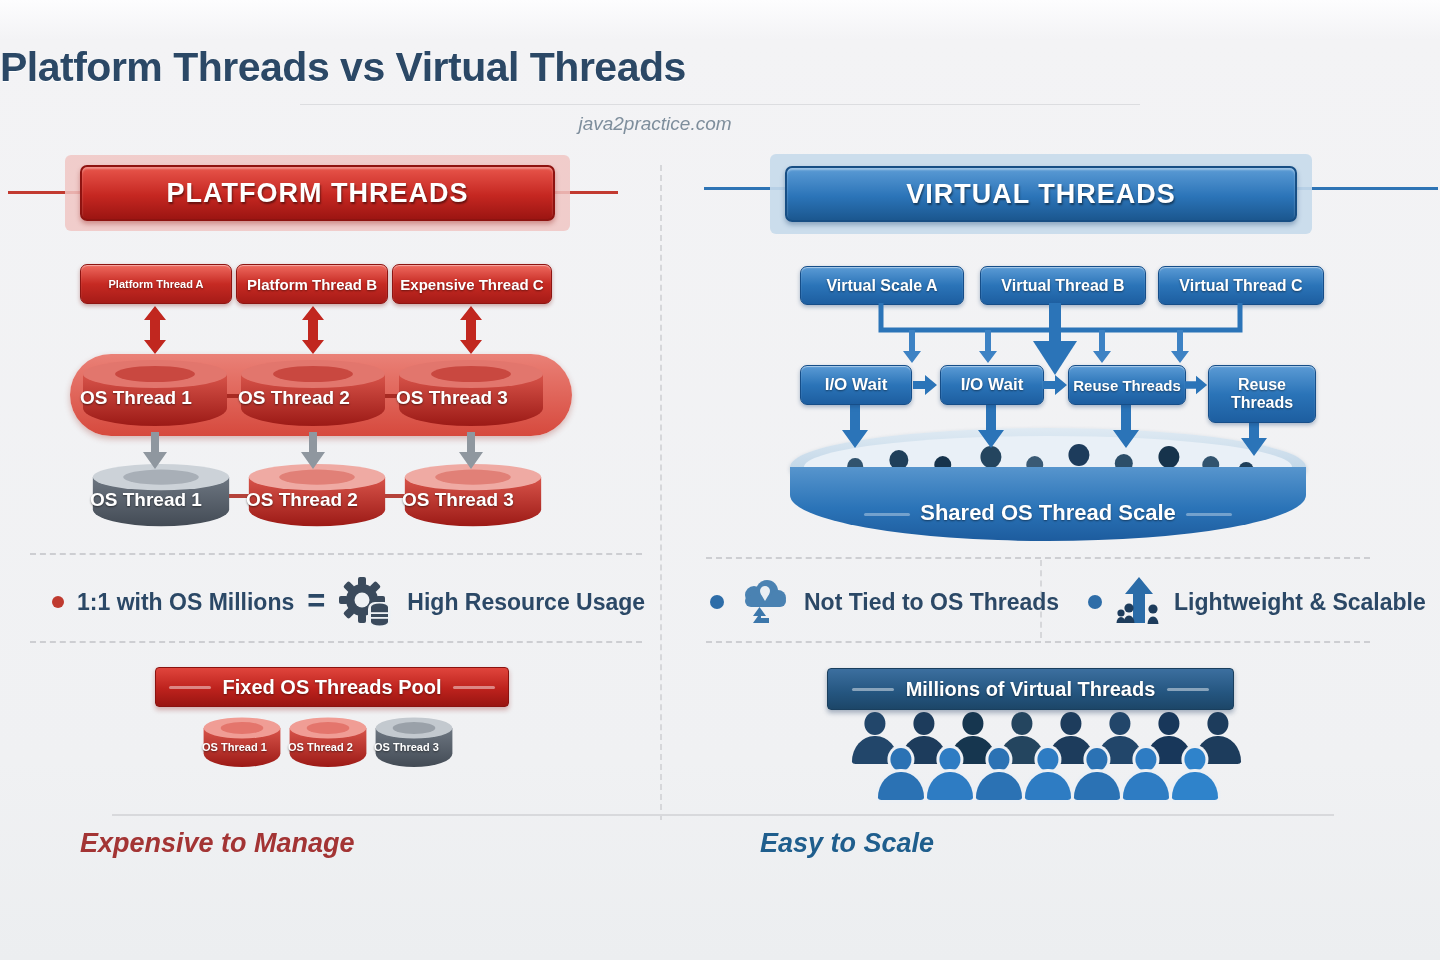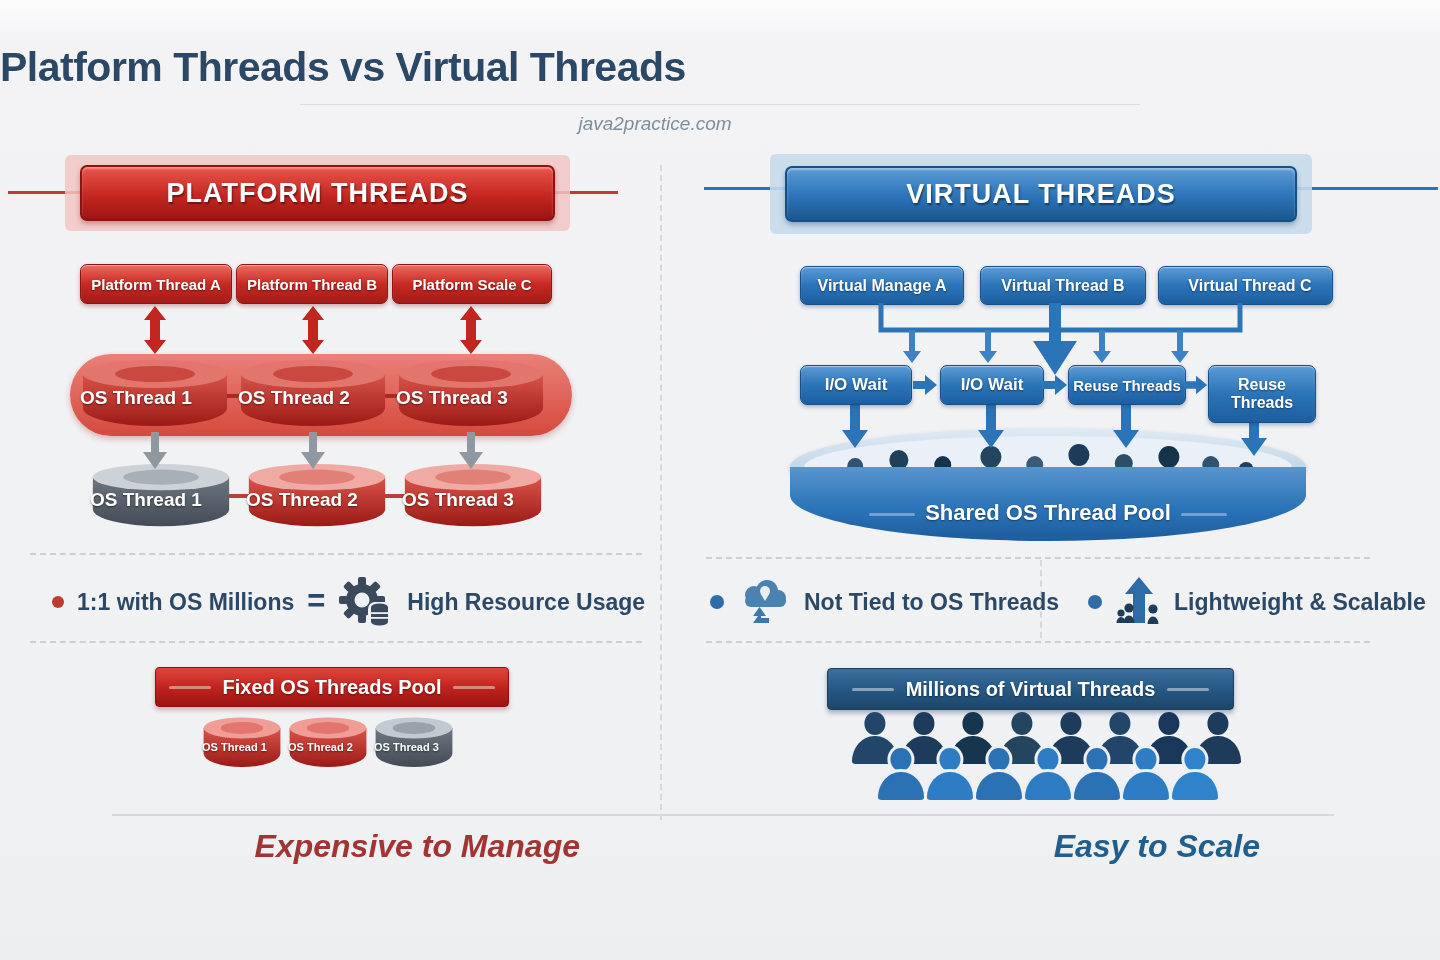--- a/index.html
+++ b/index.html
@@ -87,21 +87,21 @@
   .person::before{content:"";position:absolute;left:50%;top:0;transform:translateX(-50%);
                   width:46%;height:44%;border-radius:50%;background:currentColor;}
   .person::after{content:"";position:absolute;left:0;bottom:0;width:100%;height:53%;
                  border-radius:50% 50% 8% 8% / 95% 95% 10% 10%;background:currentColor;}
   .person.abs{position:absolute;}
   .person.rel{position:relative;flex:0 0 auto;}
   .person.outline::before,.person.outline::after{box-shadow:0 0 0 3px #edf0f4;}
   .crowd-row{position:absolute;display:flex;gap:3px;z-index:3;}
 
   
-  .caption{font-style:italic;font-weight:bold;font-size:32px;text-align:right;z-index:3;}
+  .caption{font-style:italic;font-weight:bold;font-size:27px;text-align:left;z-index:3;}
   .caption.red{color:#a33434;}
   .caption.blue{color:#1f5e8d;}
 
   .z5{z-index:5;} .z7{z-index:7;}
   svg{display:block;}
 </style>
 </head>
 <body>
 
 <svg width="0" height="0" style="position:absolute">
@@ -123,23 +123,23 @@
   <div class="abs title-divider"></div>
   <div class="abs page-subtitle">java2practice.com</div>
 
   <div class="abs dash-v" style="left:660px;top:165px;height:655px;"></div>
 
   <div class="abs accent-line-red"></div>
   <div class="abs hdr-wrap red">
     <div class="hdr-inner red">PLATFORM THREADS</div>
   </div>
 
-  <div class="abs rbox" style="left:80px;top:264px;width:150px;height:38px;font-size:15px;">Platform Thread A</div>
+  <div class="abs rbox" style="left:80px;top:264px;width:150px;height:38px;font-size:11px;">Platform Thread A</div>
   <div class="abs rbox" style="left:236px;top:264px;width:150px;height:38px;font-size:15px;">Platform Thread B</div>
-  <div class="abs rbox" style="left:392px;top:264px;width:158px;height:38px;font-size:15px;">Platform Scale C</div>
+  <div class="abs rbox" style="left:392px;top:264px;width:158px;height:38px;font-size:15px;">Expensive Thread C</div>
 
   <svg class="abs" style="left:142px;top:305px;" width="26" height="50" viewBox="0 0 26 50">
     <path d="M13,1 L24,15 L18,15 L18,35 L24,35 L13,49 L2,35 L8,35 L8,15 L2,15 Z" fill="#c1271f"></path>
     </svg>
   <svg class="abs" style="left:300px;top:305px;" width="26" height="50" viewBox="0 0 26 50">
     <path d="M13,1 L24,15 L18,15 L18,35 L24,35 L13,49 L2,35 L8,35 L8,15 L2,15 Z" fill="#c1271f"></path>
     </svg>
   <svg class="abs" style="left:458px;top:305px;" width="26" height="50" viewBox="0 0 26 50">
     <path d="M13,1 L24,15 L18,15 L18,35 L24,35 L13,49 L2,35 L8,35 L8,15 L2,15 Z" fill="#c1271f"></path>
     </svg>
@@ -277,23 +277,23 @@
     <span class="cyl-label sm">OS Thread 3</span>
   </div>
 
   <div class="abs caption red" style="left:80px;top:828px;width:500px;">Expensive to Manage</div>
 
   <div class="abs accent-line-blue"></div>
   <div class="abs hdr-wrap blue">
     <div class="hdr-inner blue">VIRTUAL THREADS</div>
   </div>
 
-  <div class="abs bbox" style="left:800px;top:266px;width:162px;height:37px;font-size:16px;">Virtual Manage A</div>
+  <div class="abs bbox" style="left:800px;top:266px;width:162px;height:37px;font-size:16px;">Virtual Scale A</div>
   <div class="abs bbox" style="left:980px;top:266px;width:164px;height:37px;font-size:16px;">Virtual Thread B</div>
-  <div class="abs bbox" style="left:1158px;top:266px;width:164px;height:37px;font-size:16px;padding-left:9px;">Virtual Thread C</div>
+  <div class="abs bbox" style="left:1158px;top:266px;width:164px;height:37px;font-size:16px;">Virtual Thread C</div>
 
   <svg class="abs z7" style="left:780px;top:303px;" width="560" height="80" viewBox="0 0 560 80">
     <path d="M101,0 L101,27 L460,27 L460,0" fill="none" stroke="#2b74b8" stroke-width="5"></path>
     <rect x="269" y="0" width="12" height="40" fill="#2b74b8"></rect>
     <polygon points="253,38 297,38 275,72" fill="#2b74b8"></polygon>
     <g fill="#3d82c4">
       <path d="M129,27 L135,27 L135,48 L141,48 L132,60 L123,48 L129,48 Z"></path>
       <path d="M205,27 L211,27 L211,48 L217,48 L208,60 L199,48 L205,48 Z"></path>
       <path d="M319,27 L325,27 L325,48 L331,48 L322,60 L313,48 L319,48 Z"></path>
       <path d="M397,27 L403,27 L403,48 L409,48 L400,60 L391,48 L397,48 Z"></path>
@@ -338,21 +338,21 @@
       <span class="person abs" style="left:356px;top:18px;width:46px;height:50px;color:#16334c;"></span>
       <span class="person abs" style="left:402px;top:28px;width:38px;height:42px;color:#31536e;"></span>
       <span class="person abs" style="left:440px;top:34px;width:32px;height:36px;color:#1f3f5a;"></span>
       <span class="person abs" style="left:112px;top:42px;width:30px;height:32px;color:#48657e;"></span>
       <span class="person abs" style="left:204px;top:44px;width:30px;height:32px;color:#0f2d45;"></span>
       <span class="person abs" style="left:290px;top:44px;width:32px;height:34px;color:#3f607a;"></span>
       <span class="person abs" style="left:246px;top:40px;width:28px;height:30px;color:#6c86a0;"></span>
       <span class="person abs" style="left:380px;top:42px;width:30px;height:32px;color:#24455f;"></span>
     </div>
     <div class="pool-body"></div>
-    <div class="pool-label"><span class="deco"></span><span>Shared OS Thread Pool</span><span class="deco"></span></div>
+    <div class="pool-label"><span class="deco"></span><span>Shared OS Thread Scale</span><span class="deco"></span></div>
   </div>
 
   <div class="abs dash-h" style="left:706px;top:557px;width:664px;"></div>
   <div class="abs dash-v" style="left:1040px;top:560px;height:78px;"></div>
 
   <div class="abs fact" style="left:710px;top:574px;height:56px;">
     <span class="dot" style="width:14px;height:14px;background:#2e6da8;"></span>
     <svg width="54" height="52" viewBox="0 0 54 52">
       <g fill="#4a82b2">
           <circle cx="17" cy="19" r="9"></circle>

